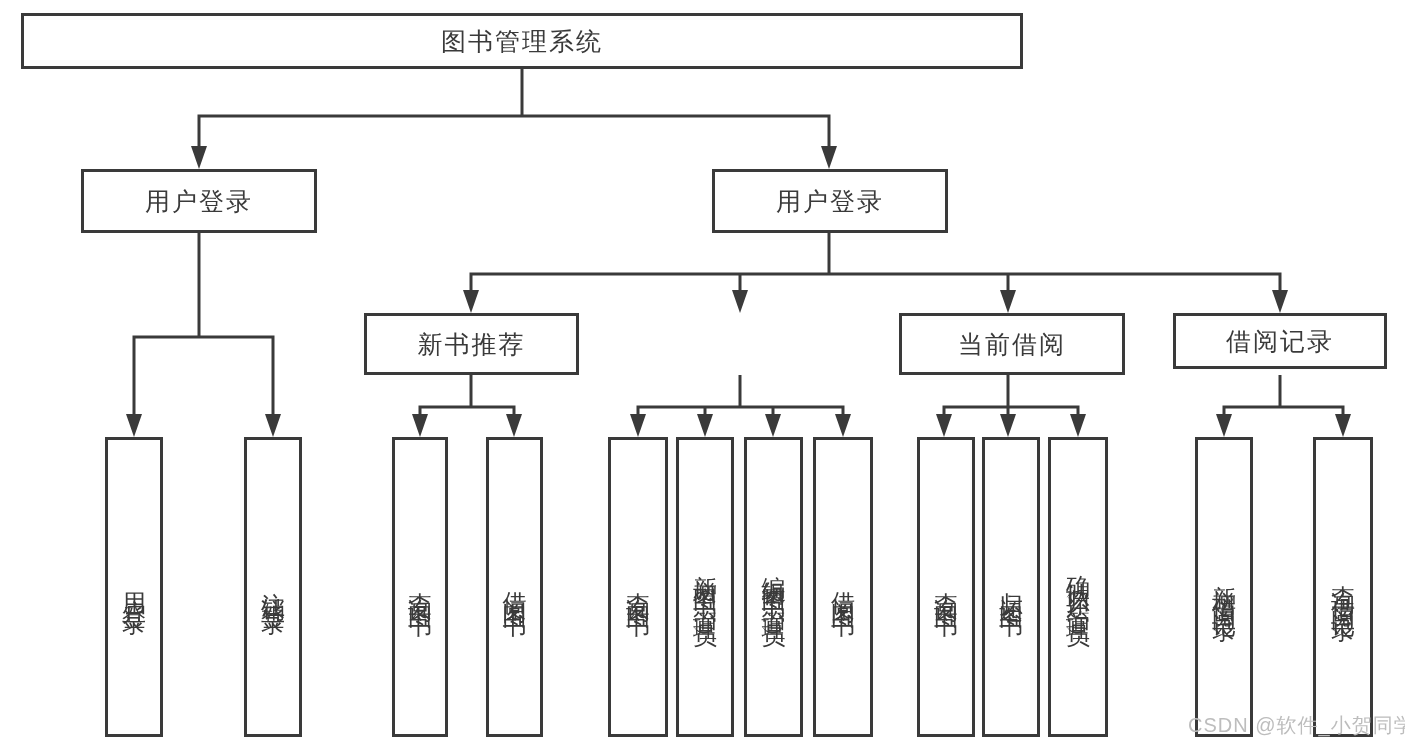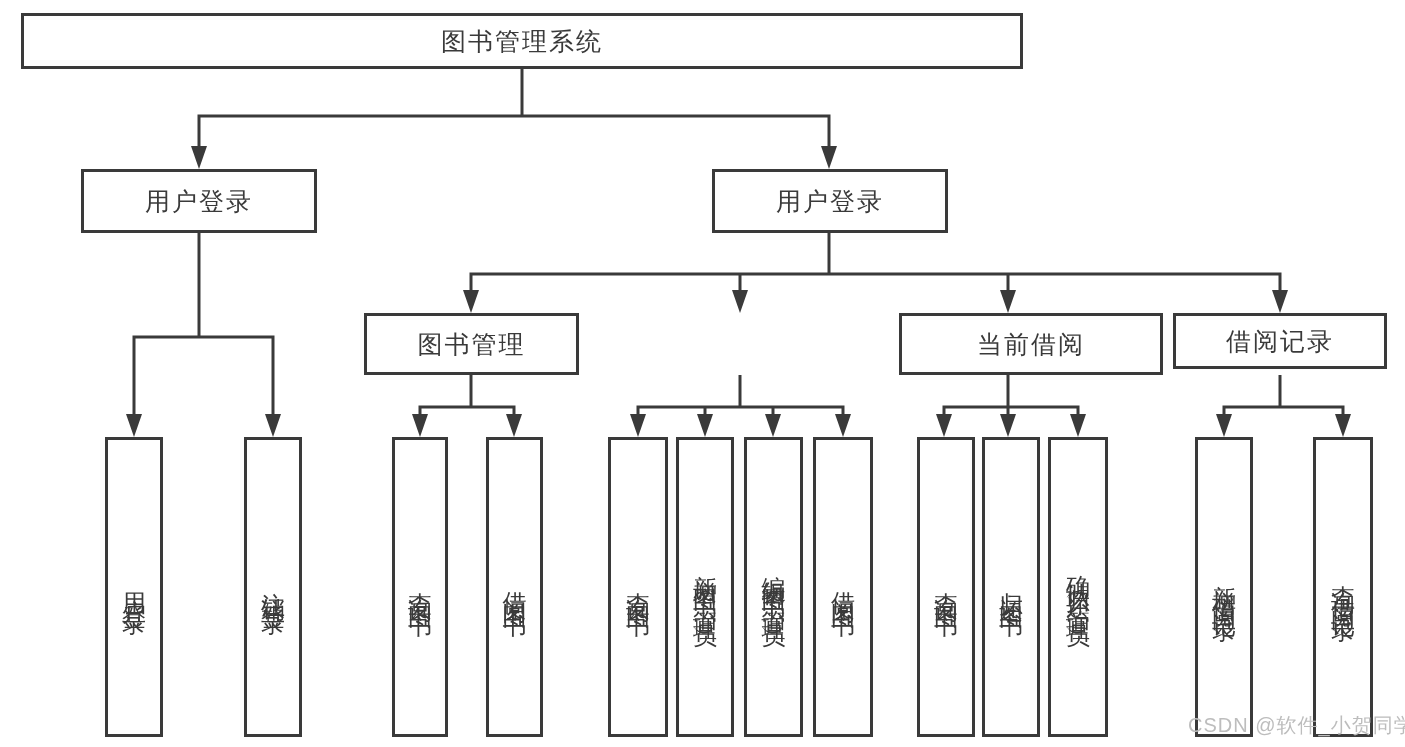--- a/index.html
+++ b/index.html
@@ -51,21 +51,21 @@
     color:var(--watermark);
     white-space:nowrap;
     z-index:5;
   }
   
   #n-root      {left:21px;  top:13px;  width:1002px; height:56px;}
   #n-login     {left:81px;  top:169px; width:236px;  height:64px;}
   #n-mgmt      {left:712px; top:169px; width:236px;  height:64px;}
   #n-newbook   {left:364px; top:313px; width:215px;  height:62px;}
   #n-borrow    {left:633px; top:313px; width:215px;  height:62px;}
-  #n-current   {left:899px; top:313px; width:264px;  height:62px;text-align:center;}
+  #n-current   {left:899px; top:313px; width:226px;  height:62px;text-align:center;}
   #n-records   {left:1173px;top:313px; width:214px;  height:56px;}
   #n-login-user    {left:105px; width:58px;}
   #n-login-logout  {left:244px; width:58px;}
   #n-newbook-query {left:392px; width:56px;}
   #n-newbook-borrow{left:486px; width:57px;}
   #n-borrow-query  {left:608px; width:60px;}
   #n-borrow-add    {left:676px; width:58px;}
   #n-borrow-edit   {left:744px; width:59px;}
   #n-borrow-lend   {left:813px; width:60px;}
   #n-current-query {left:917px; width:58px;}
@@ -136,21 +136,21 @@
   </div>
 
   <div class="node hnode" id="n-login">
     <span class="label">用户登录</span>
   </div>
   <div class="node hnode" id="n-mgmt">
     <span class="label">用户登录</span>
   </div>
 
   <div class="node hnode" id="n-newbook">
-    <span class="label">图书管理</span>
+    <span class="label">新书推荐</span>
   </div>
   <div class="node hnode" id="n-current">
     <span class="label">当前借阅</span>
   </div>
   <div class="node hnode" id="n-records">
     <span class="label">借阅记录</span>
   </div>
 
   <div class="node vnode" id="n-login-user">
     <span class="label">用户登录</span>

